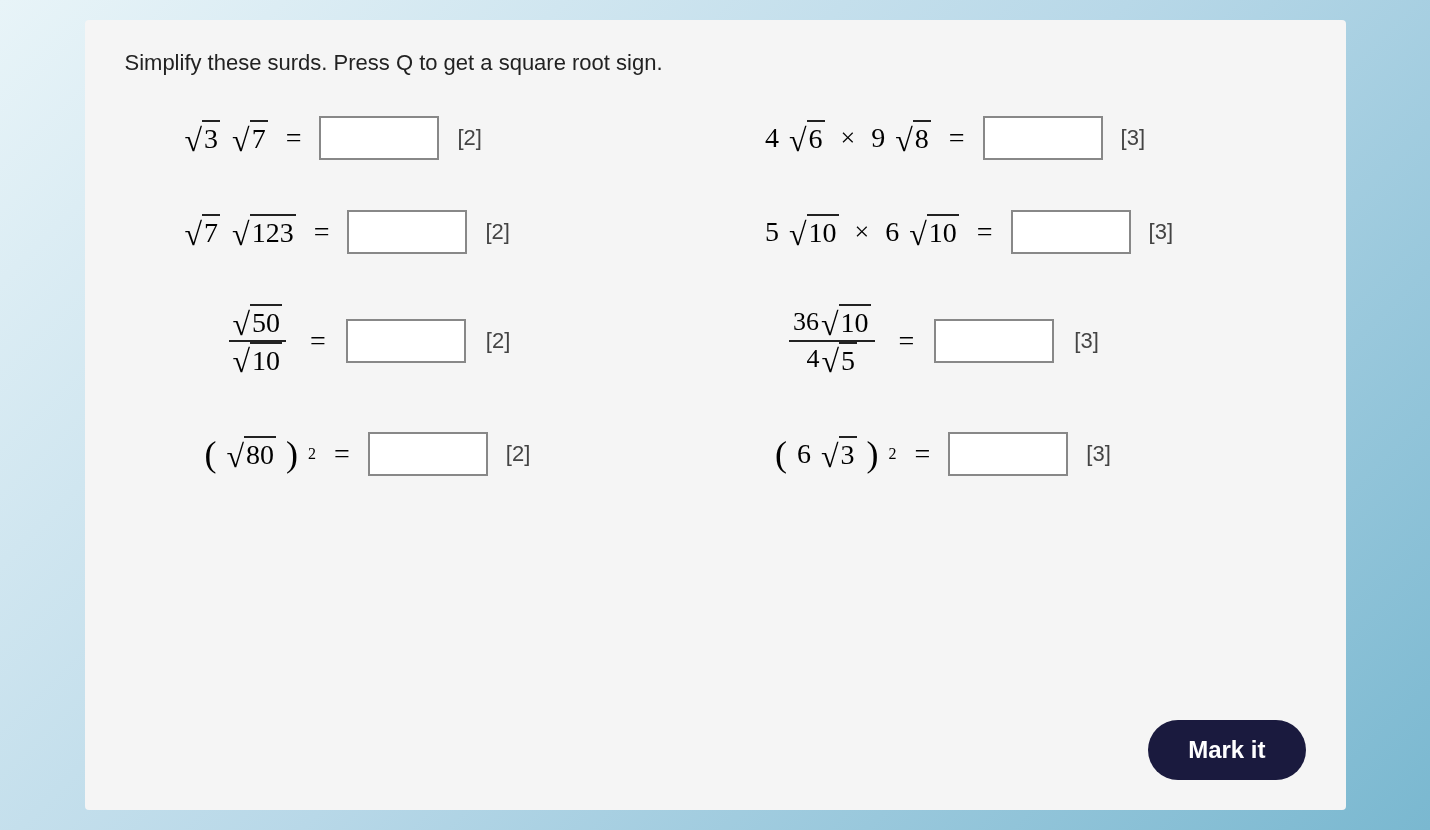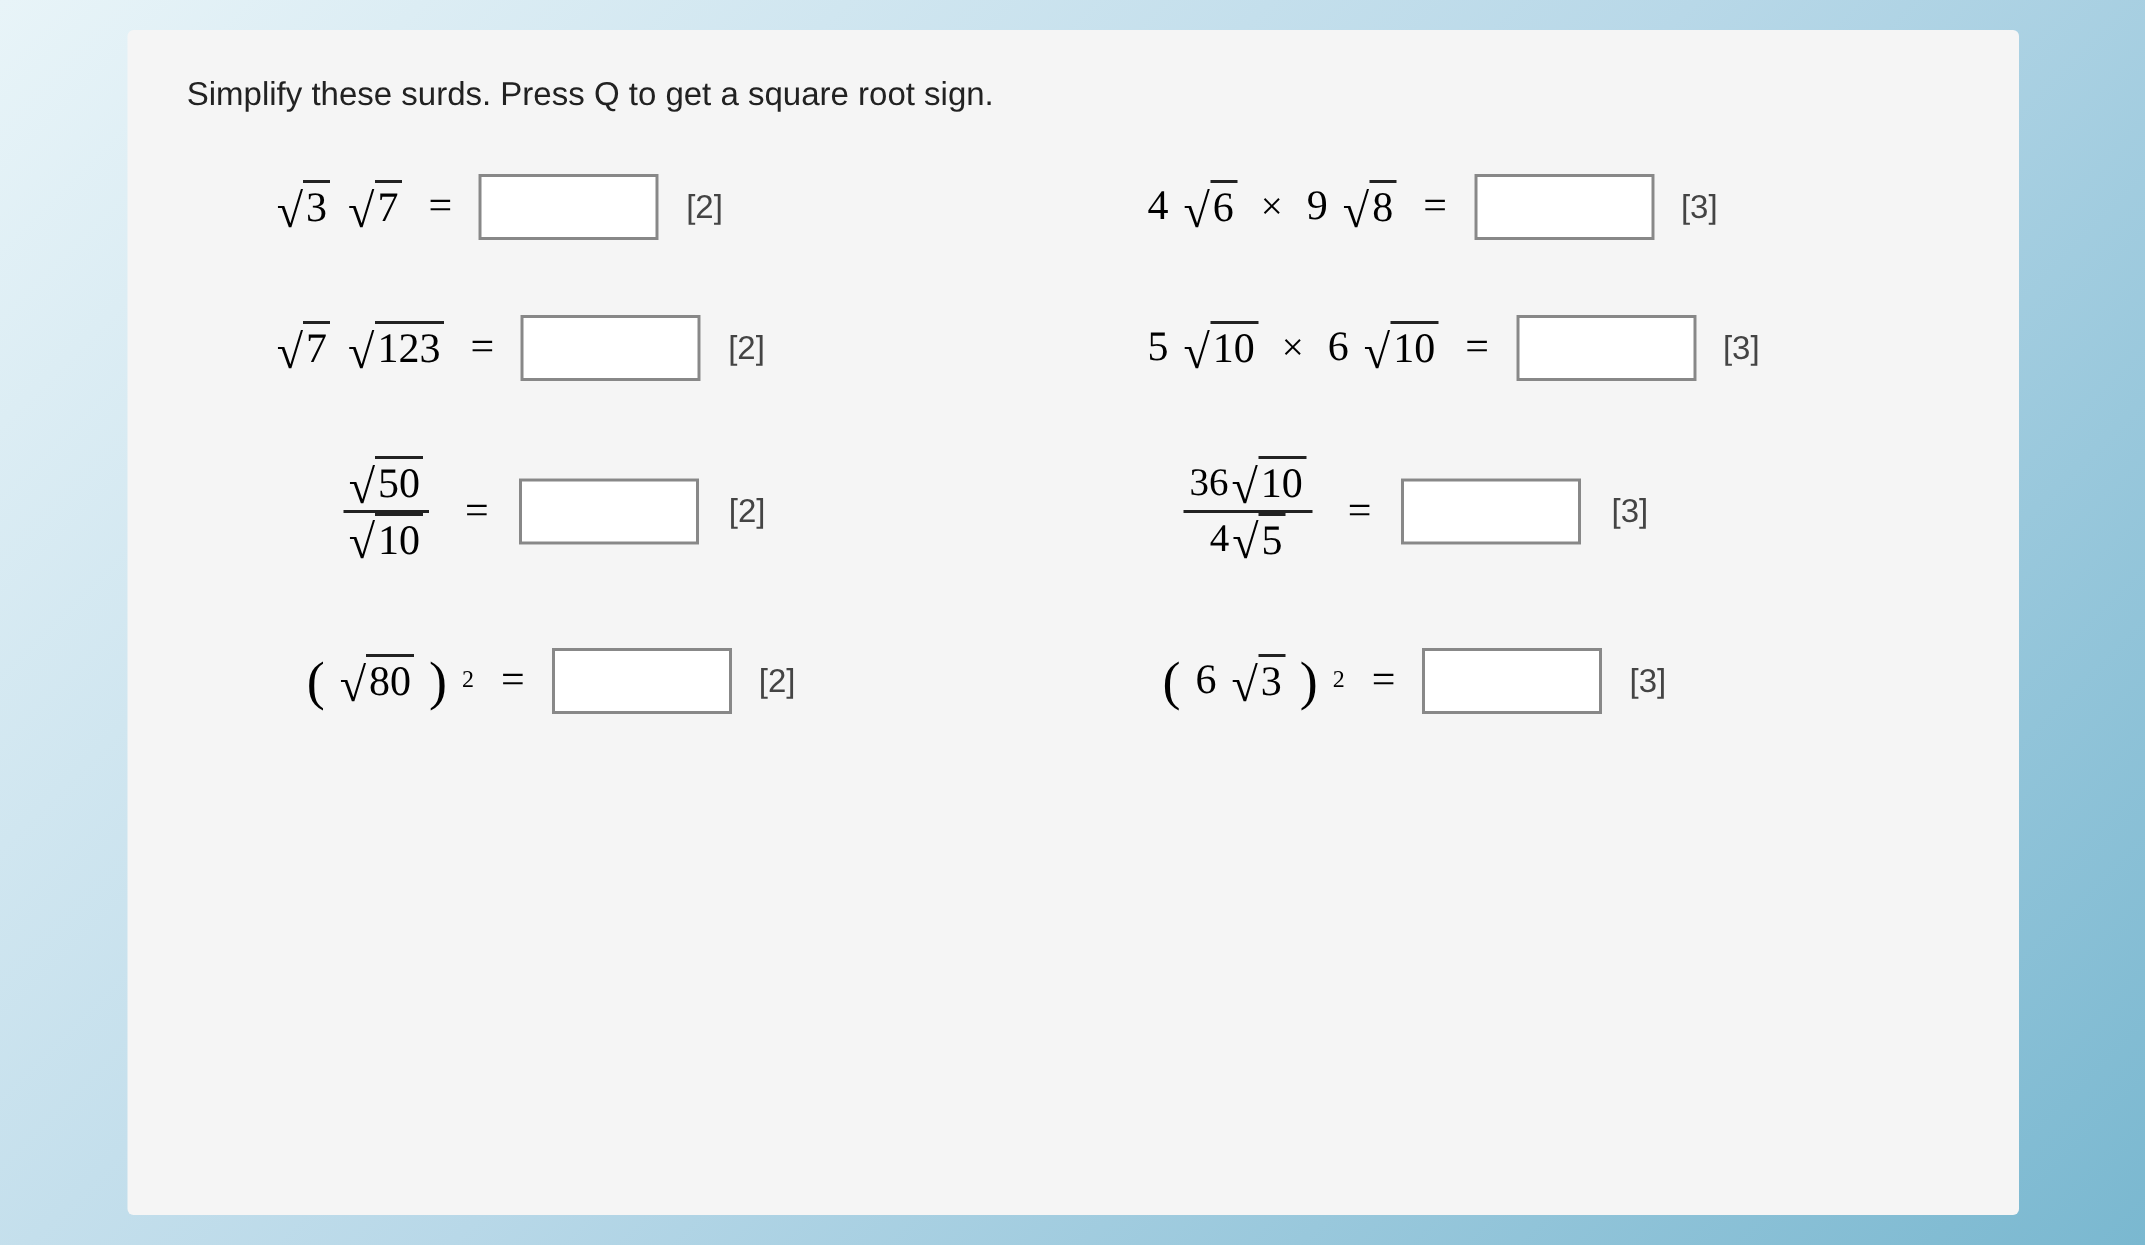--- a/index.html
+++ b/index.html
@@ -296,14 +296,15 @@
         <span class="sqrt-radicand">3</span>
       </span>
       <span class="paren">)</span>
       <sup>2</sup>
       <span class="equals">=</span>
       <input class="answer-input" type="text" style="">
       <span class="marks">[3]</span>
     </div>
   </div>
 
+  <button class="mark-it-btn">Mark it</button>
 
 </div>
 
 </body></html>

